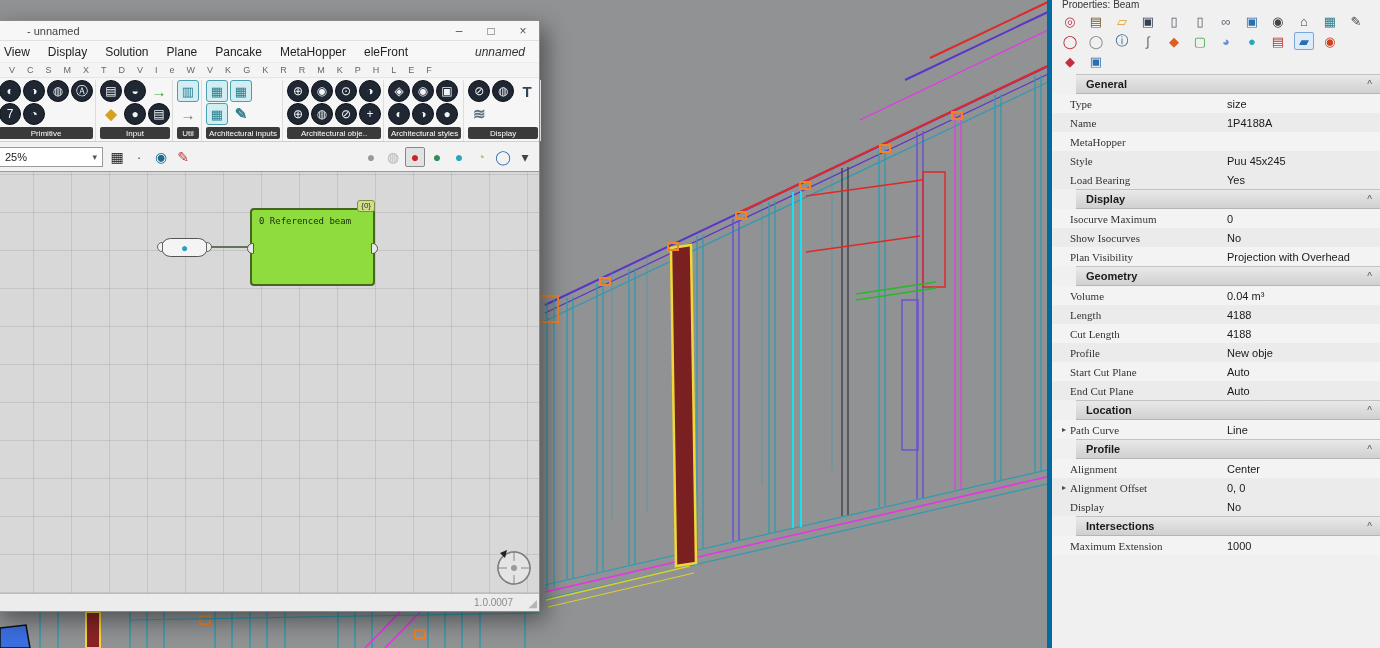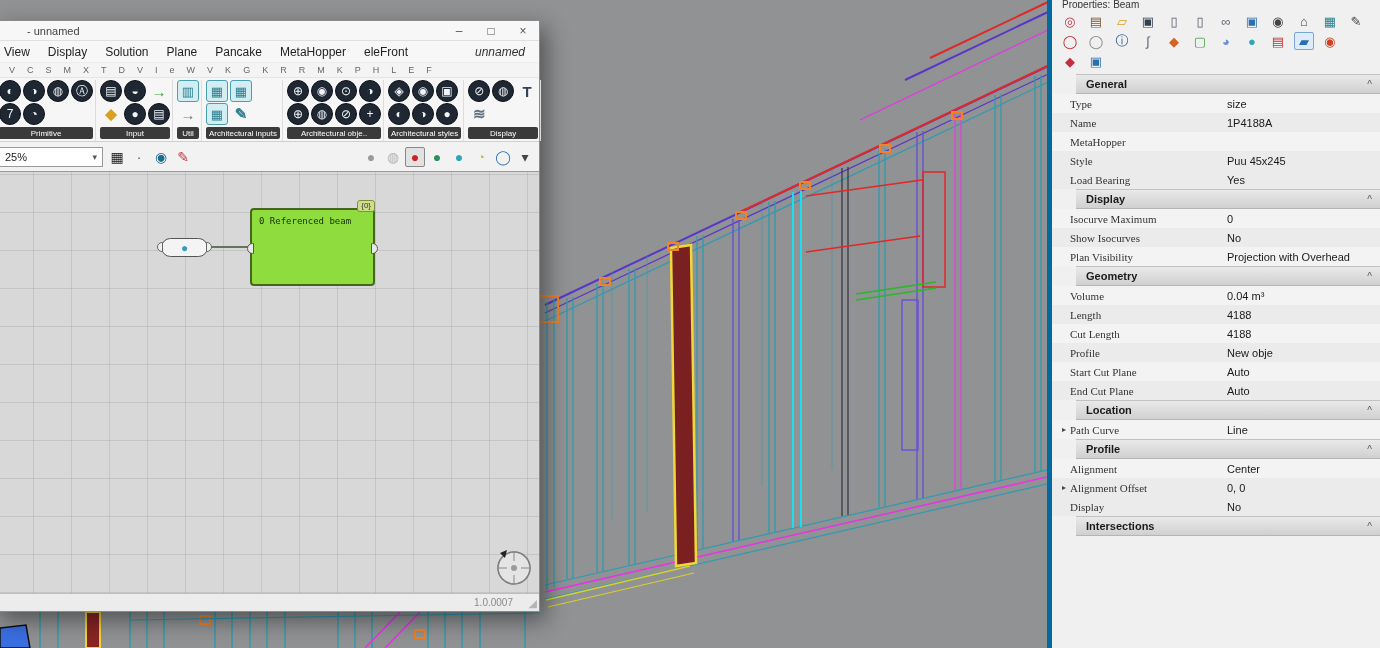--- a/index.html
+++ b/index.html
@@ -504,14 +504,19 @@
       </div>
       <div class="prop-row alt">
         <span class="row-arrow"></span>
         <span class="row-label">Display</span>
         <span class="row-value">No</span>
       </div>
       <div class="sec-header">
         <span>Intersections</span>
         <span class="chev">^</span>
       </div>
+      <div class="prop-row">
+        <span class="row-arrow"></span>
+        <span class="row-label">Maximum Extension</span>
+        <span class="row-value">1000</span>
+      </div>
     </div>
 </div>
 
 </body></html>

